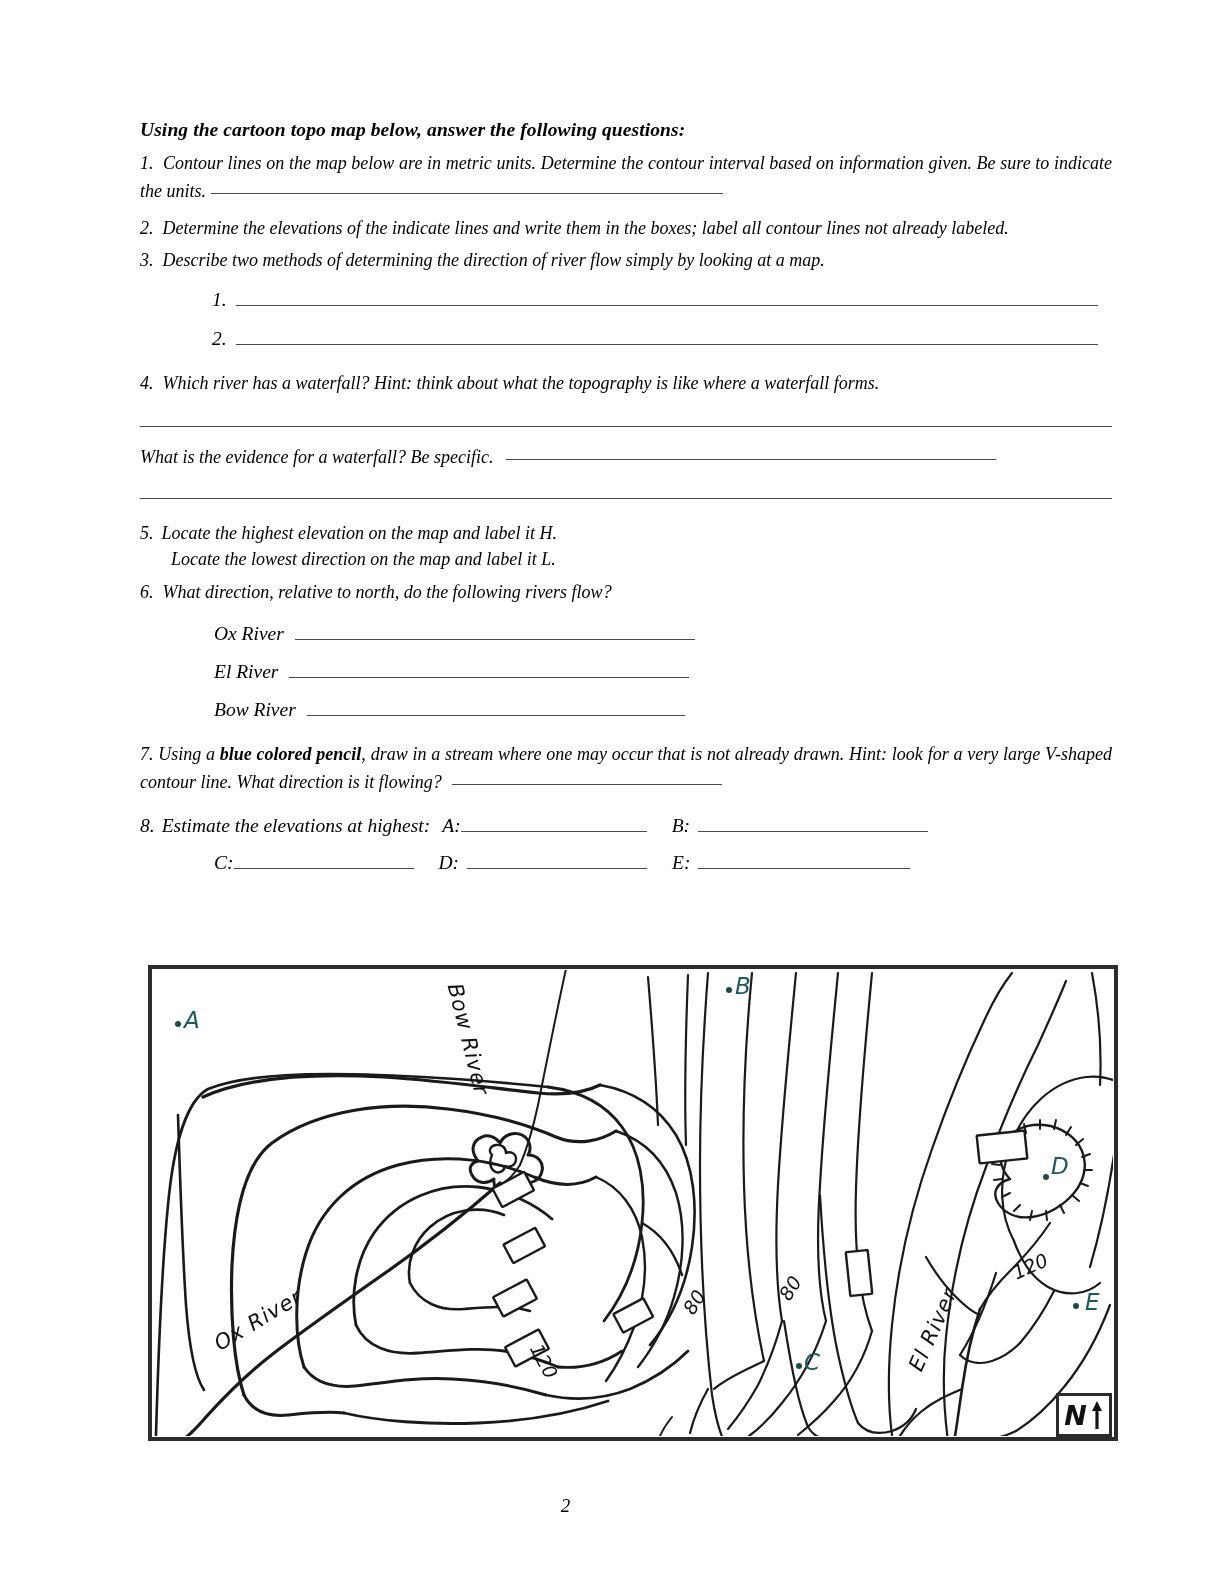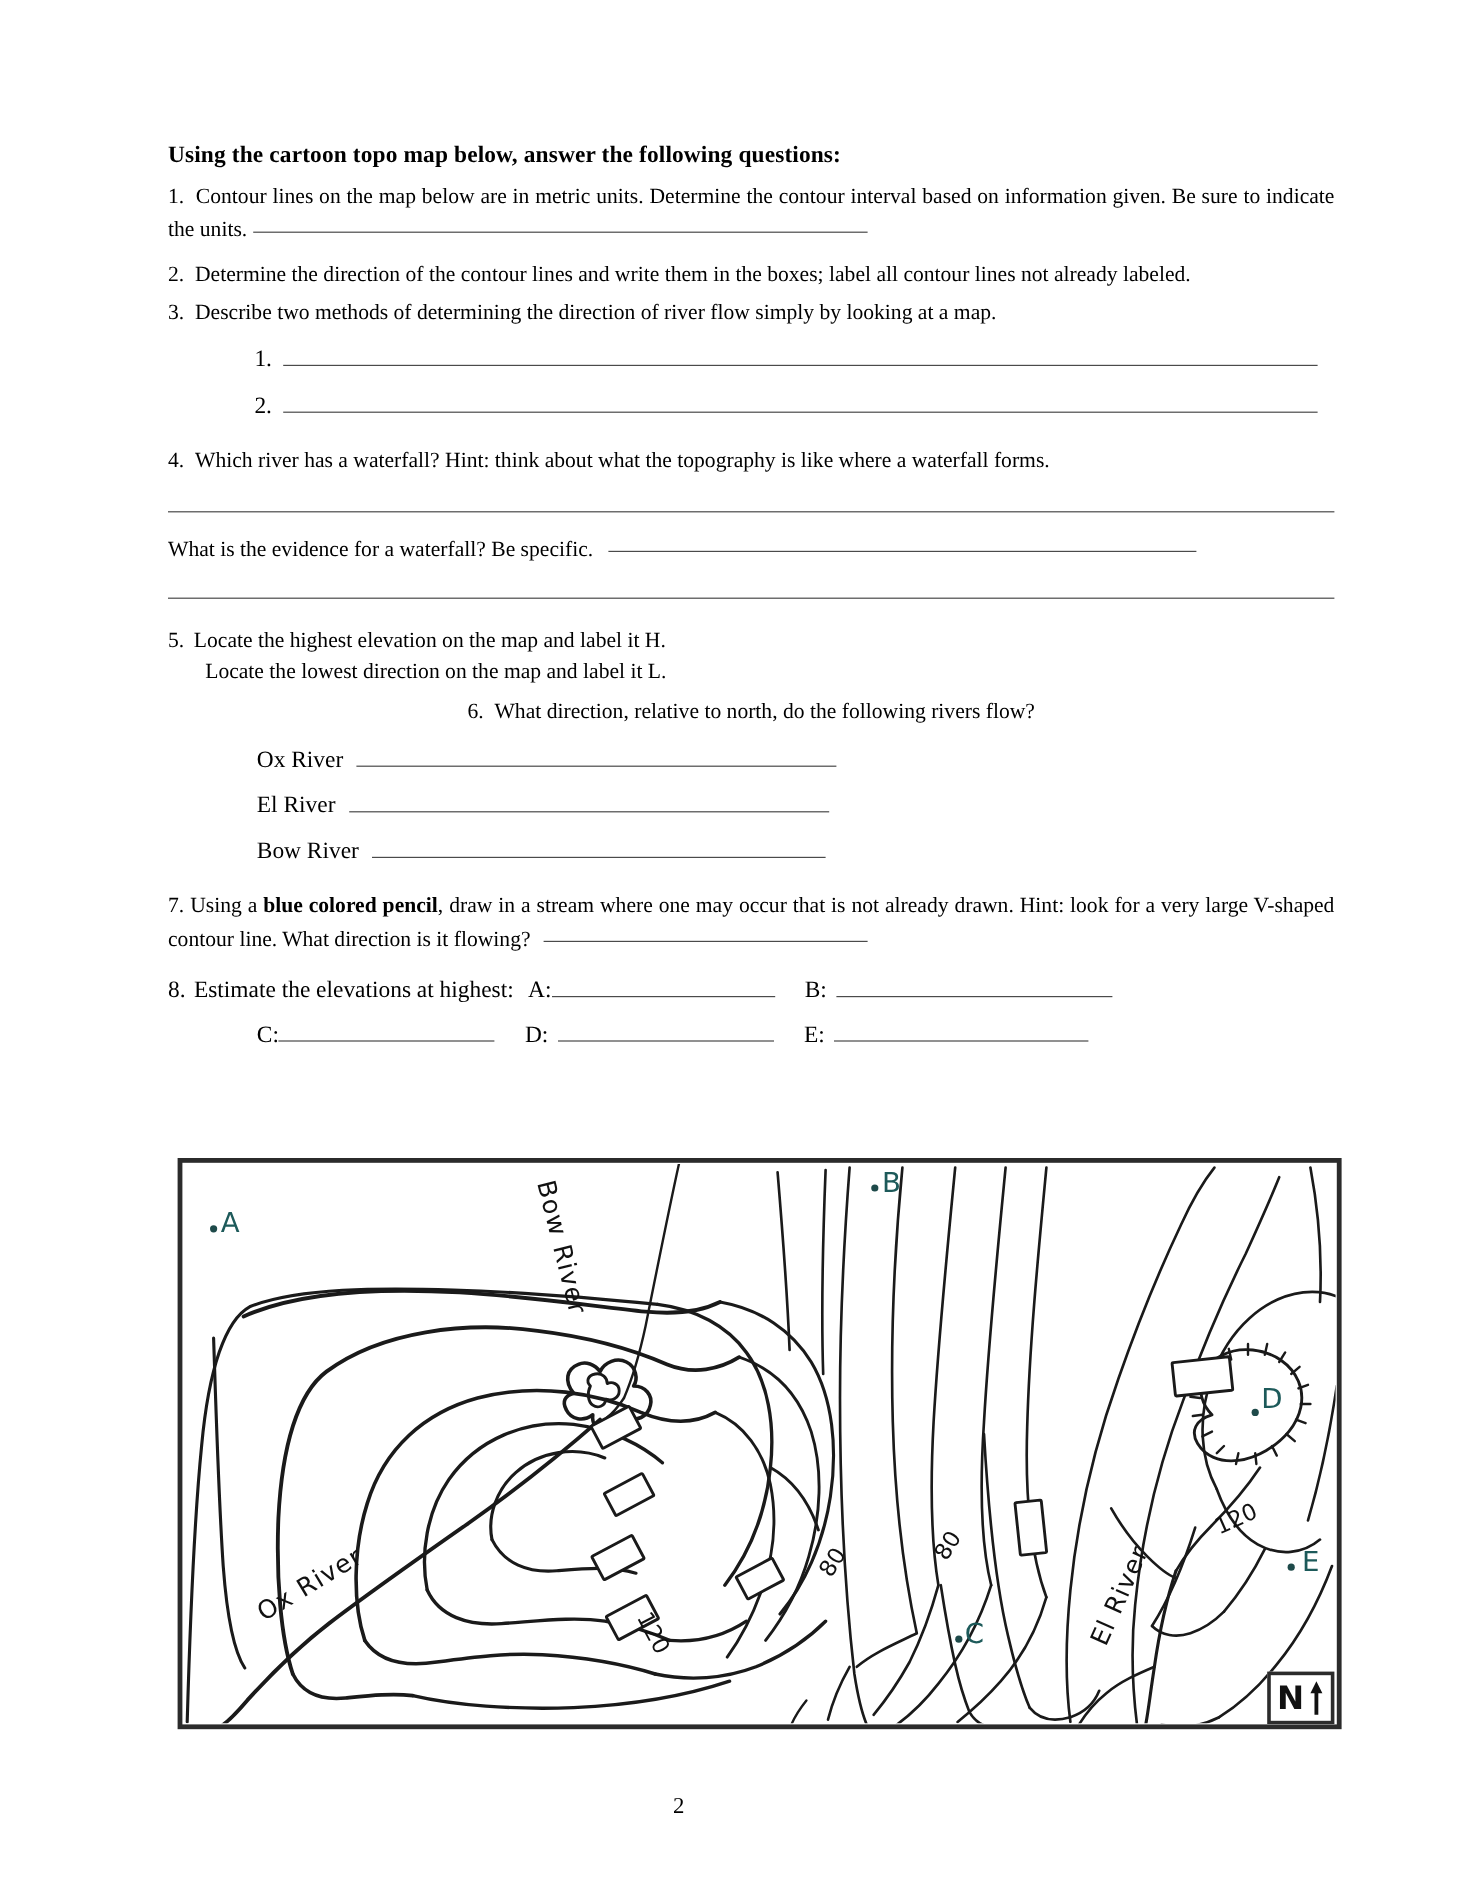--- a/index.html
+++ b/index.html
@@ -13,20 +13,21 @@
     position: relative;
     font-family: "Liberation Serif", "DejaVu Serif", serif;
     color: #000000;
     overflow: hidden;
   }
   .page {
     position: absolute;
     left: 0; top: 0;
     width: 1131px;
     height: 1584px;
+    font-style: italic;
   }
   .content {
     position: absolute;
     left: 140px;
     top: 118px;
     width: 972px;
   }
 
   .hdr {
     font-weight: bold;
@@ -167,21 +168,21 @@
   <div class="content">
 
     <div class="hdr">Using the cartoon topo map below, answer the following questions:</div>
 
     <div class="q q-just blk">
       <span class="q-num">1.</span><span>&nbsp;&nbsp;</span><span>Contour lines on the map below are in metric units.  Determine the contour interval based on information given.  Be sure to indicate the units.</span>
       <span class="rule" style="width:512px;"></span>
     </div>
 
     <div class="q blk">
-      <span class="q-num">2.</span><span>&nbsp;&nbsp;</span><span>Determine the direction of the contour lines and write them in the boxes; label all contour lines not already labeled.</span>
+      <span class="q-num">2.</span><span>&nbsp;&nbsp;</span><span>Determine the elevations of the indicate lines and write them in the boxes; label all contour lines not already labeled.</span>
     </div>
 
     <div class="q blk-tight">
       <span class="q-num">3.</span><span>&nbsp;&nbsp;</span><span>Describe two methods of determining the direction of river flow simply by looking at a map.</span>
     </div>
     <div class="sub-list">
       <div class="sub-row">
         <span class="lbl">1.</span>
         <span class="rule" style="width:862px;margin-left:9px;"></span>
       </div>
@@ -203,21 +204,21 @@
     <div class="rule-full" style="margin-top:26px;"></div>
 
     <div class="q multiline" style="margin-top:22px;">
       <div style="display:flex;align-items:baseline;">
         <span class="q-num">5.</span>
         <span style="margin-left:8px;">Locate the highest elevation on the map and label it H.</span>
       </div>
       <div style="padding-left:31px;">Locate the lowest direction on the map and label it L.</div>
     </div>
 
-    <div class="q" style="margin-top:7px;text-align:center;">
+    <div class="q" style="margin-top:7px;">
       <span class="q-num">6.</span><span>&nbsp;&nbsp;</span><span>What direction, relative to north, do the following rivers flow?</span>
     </div>
     <div class="rivers">
       <div class="river-row">
         <span class="rname">Ox River</span>
         <span class="rule" style="width:400px;margin-left:11px;"></span>
       </div>
       <div class="river-row">
         <span class="rname">El River</span>
         <span class="rule" style="width:400px;margin-left:11px;"></span>

